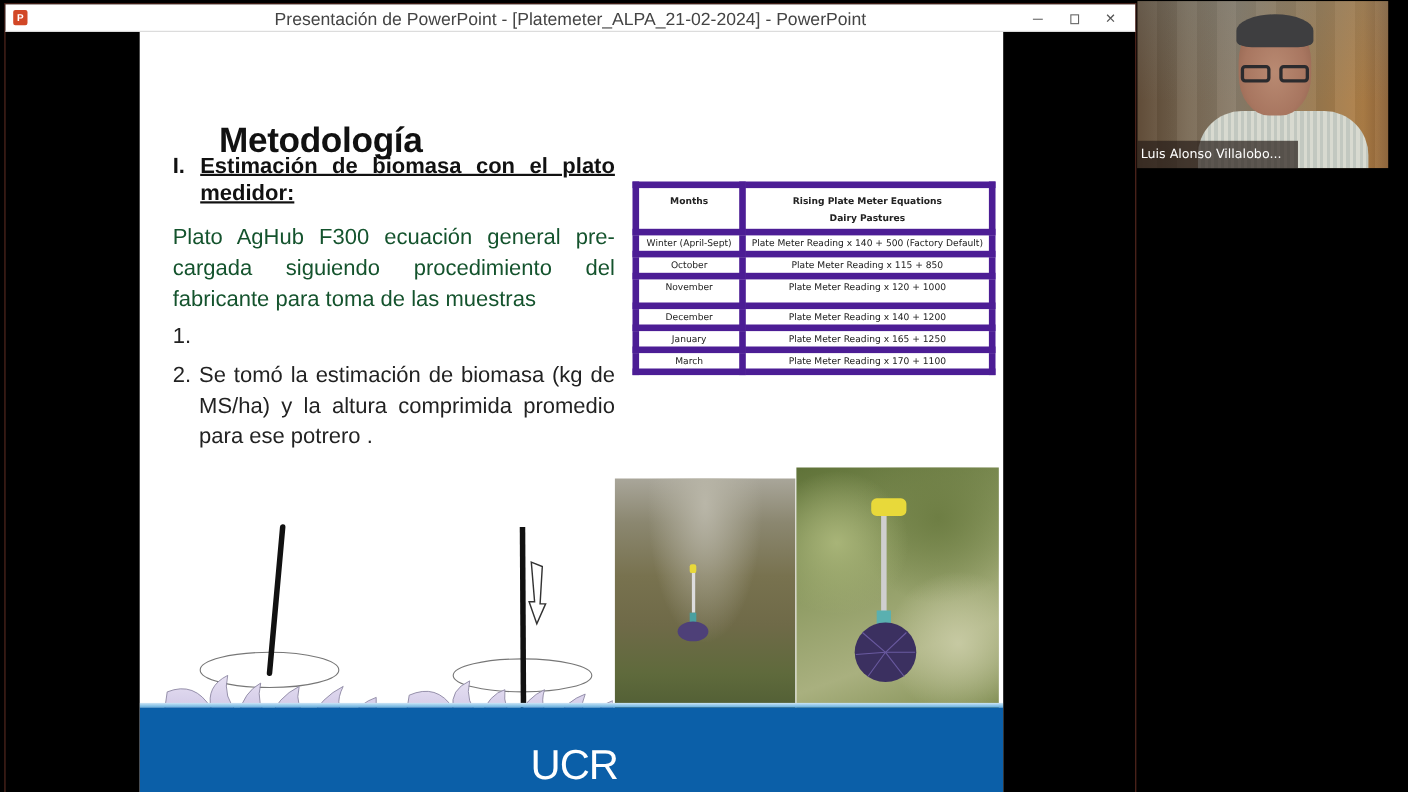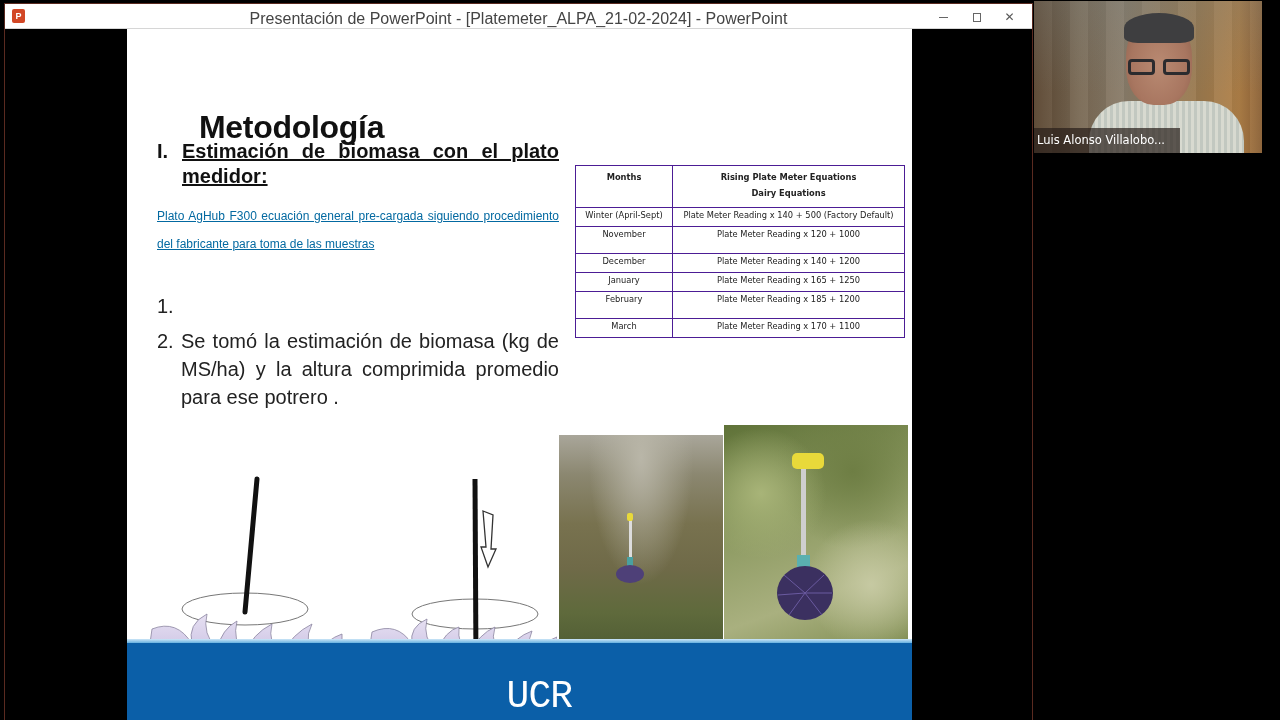--- a/index.html
+++ b/index.html
@@ -46,35 +46,35 @@
       position: absolute; left: 30px; top: 110px; width: 402px;
       font-size: 20px; font-weight: bold; color: #111; line-height: 25px;
     }
     .section-heading .num { position: absolute; left: 0; top: 0; }
     .section-heading .txt {
       display: block; margin-left: 25px; text-decoration: underline; text-align: justify;
       text-align-last: left;
     }
     .body-para {
       position: absolute; left: 30px; top: 173px; width: 402px;
-      font-size: 12px; color: #0369a1; line-height: 28px; text-align: justify; text-decoration: underline;
+      font-size: 20px; color: #14532d; line-height: 28px; text-align: justify;
     }
     .list { position: absolute; left: 30px; width: 402px; font-size: 20px; color: #222; line-height: 28px; }
     .list-item { position: relative; padding-left: 24px; text-align: justify; }
     .list-item .n { position: absolute; left: 0; top: 0; }
     .li1 { top: 263px; }
     .li2 { top: 298px; }
 
     
     .eq-table {
       position: absolute; left: 448px; top: 136px; width: 330px;
       border-collapse: collapse; font-family: "DejaVu Sans", sans-serif; font-size: 8.3px; color: #222;
     }
     .eq-table th, .eq-table td {
-      border: 1px solid #4c1d95; text-align: center; vertical-align: top; padding: 2px 2px;
+      border: 6px solid #4c1d95; text-align: center; vertical-align: top; padding: 2px 2px;
     }
     .eq-table th { font-weight: bold; height: 42px; padding-top: 3px; line-height: 16px; }
     .eq-table td { height: 19px; }
     .eq-table td:first-child { width: 97px; }
     .eq-table tr.tall td { height: 27px; }
 
     
     .diagram { position: absolute; left: 0; top: 420px; width: 430px; height: 220px; }
 
     
@@ -95,22 +95,22 @@
 
     
     .footer-band {
       position: absolute; left: 0; top: 614px; width: 785px; height: 78px; background: #0b5fa8;
     }
     .footer-band::before {
       content: ""; position: absolute; left: 0; top: -4px; width: 100%; height: 4px;
       background: linear-gradient(180deg, #cde6f7, #67b1e0);
     }
     .ucr-logo {
-      position: absolute; left: 345px; top: 32px; width: 100px; text-align: right;
-      color: #fff; font-family: Liberation Mono, monospace; font-size: 38px; letter-spacing: -1px;
+      position: absolute; left: 345px; top: 32px; width: 100px; text-align: center;
+      color: #fff; font-family: Liberation Sans, sans-serif; font-size: 38px; letter-spacing: -1px;
     }
 
     
     .video-tile {
       position: absolute; left: 1034px; top: 1px; width: 228px; height: 152px; overflow: hidden;
       background: linear-gradient(90deg, #5a4530 0%, #7a6a55 20%, #8a7d6a 40%, #9a7a50 70%, #b08048 90%, #8a6035 100%);
     }
     .video-bg-shelf {
       position: absolute; left: 0; top: 0; width: 100%; height: 100%;
       background:
@@ -187,42 +187,42 @@
         <span>Se tomó la estimación de biomasa (kg de MS/ha) y la altura comprimida promedio para ese potrero .</span>
       </div>
     </div>
 
     <table class="eq-table">
       <tbody>
           <tr>
         <th>Months</th>
         <th>
           <div>Rising Plate Meter Equations</div>
-          <div>Dairy Equations</div>
+          <div>Dairy Pastures</div>
         </th>
       </tr>
       <tr>
         <td>Winter (April-Sept)</td>
         <td>Plate Meter Reading x 140 + 500 (Factory Default)</td>
+      </tr>
+      <tr>
+        <td>October</td>
+        <td>Plate Meter Reading x 115 + 850</td>
       </tr>
       <tr class="tall">
         <td>November</td>
         <td>Plate Meter Reading x 120 + 1000</td>
       </tr>
       <tr>
         <td>December</td>
         <td>Plate Meter Reading x 140 + 1200</td>
       </tr>
       <tr>
         <td>January</td>
         <td>Plate Meter Reading x 165 + 1250</td>
-      </tr>
-      <tr class="tall">
-        <td>February</td>
-        <td>Plate Meter Reading x 185 + 1200</td>
       </tr>
       <tr>
         <td>March</td>
         <td>Plate Meter Reading x 170 + 1100</td>
       </tr>
     </tbody>
       </table>
 
     <svg class="diagram" viewBox="0 0 430 220" width="430" height="220">
       <defs>

